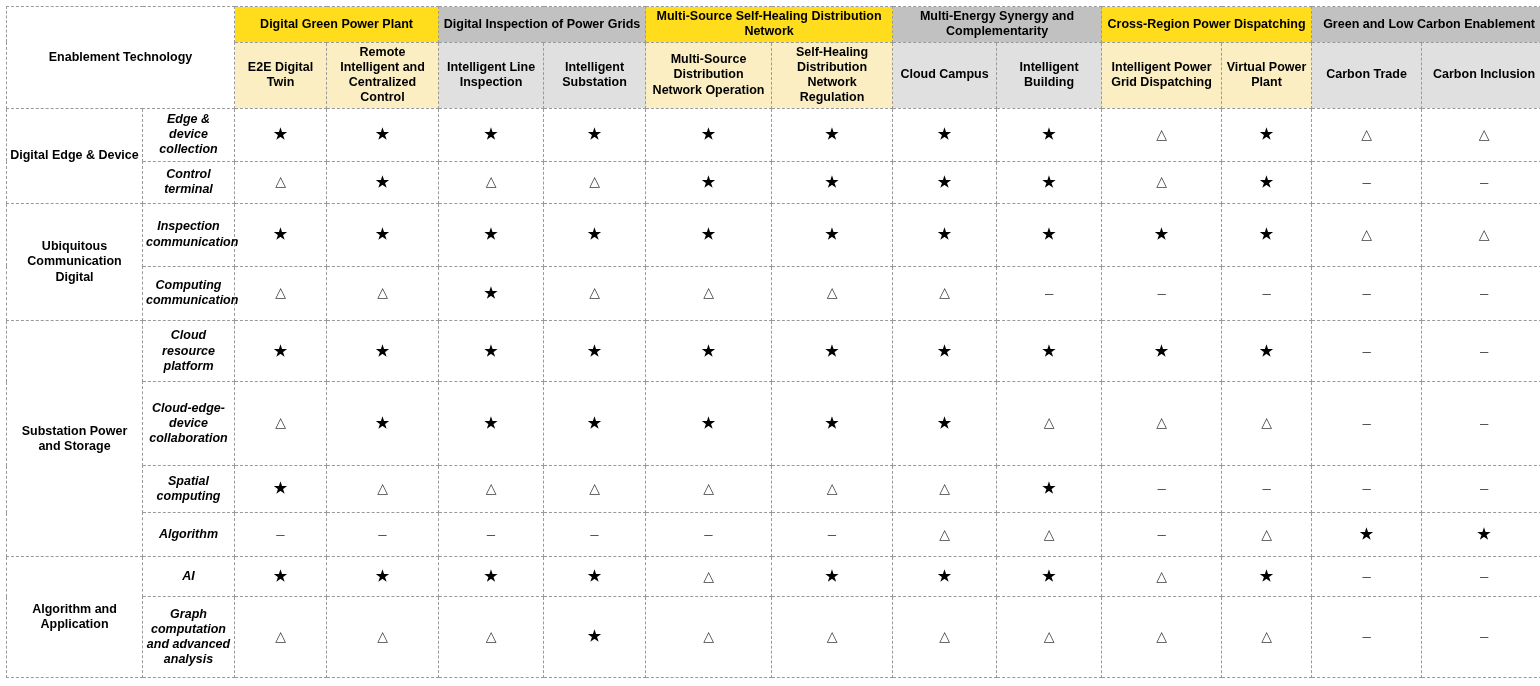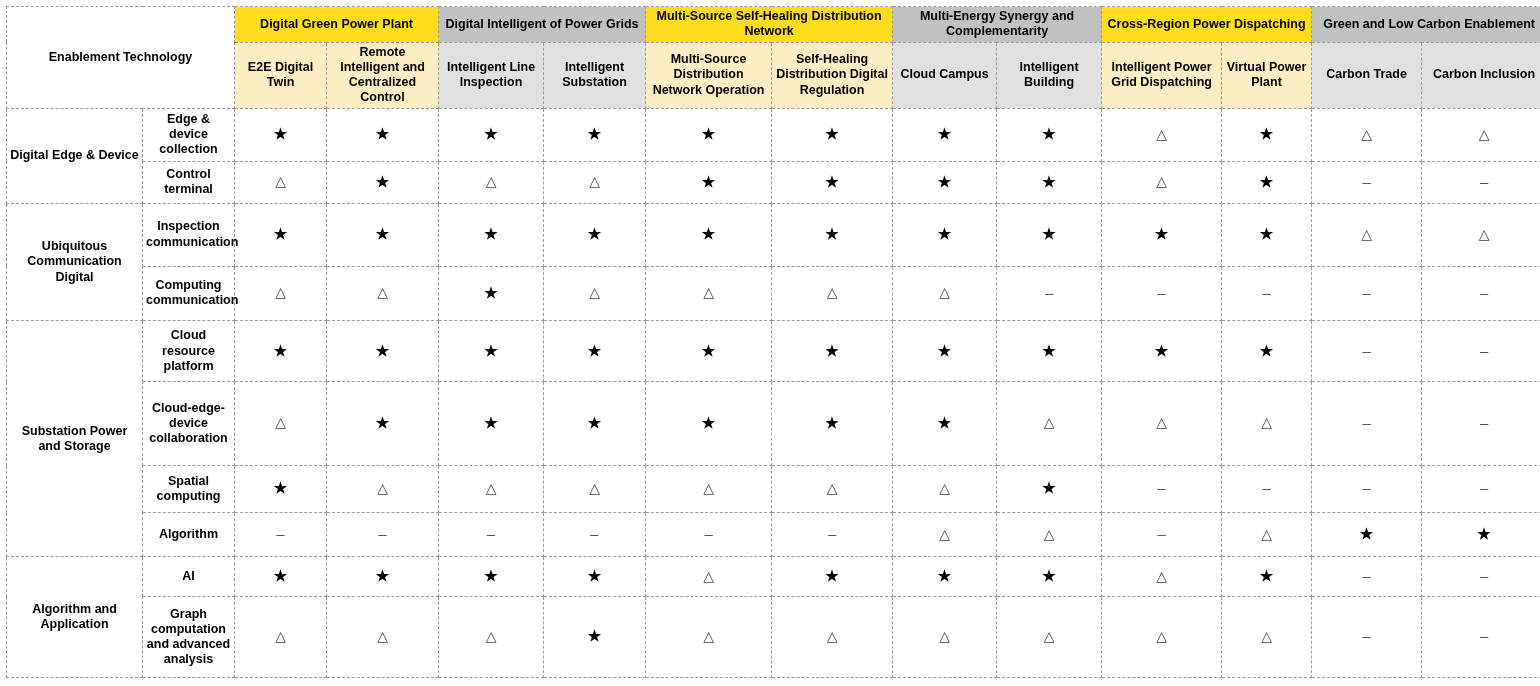--- a/index.html
+++ b/index.html
@@ -63,20 +63,21 @@
   
   td.rowgroup {
     font-size: 12.5px;
     line-height: 1.25;
     background: #ffffff;
   }
   td.rowlabel {
     font-size: 12.5px;
     line-height: 1.25;
     background: #ffffff;
+    font-style: italic;
   }
   td.cell {
     font-size: 15px;
     color: #000;
   }
   td.cell .mark {
     display: inline-block;
     line-height: 1;
   }
   .mark.star { font-size: 15px; color: #000000; }
@@ -101,33 +102,33 @@
         <col style="width: 105px;">
         <col style="width: 120px;">
         <col style="width: 90px;">
         <col style="width: 110px;">
         <col style="width: 125px;">
       </colgroup>
     <thead>
       <tr id="group-row">
         <th class="corner" rowspan="2" colspan="2">Enablement Technology</th>
       <th class="group yellow" colspan="2">Digital Green Power Plant</th>
-          <th class="group gray" colspan="2">Digital Intelligent of Power Grids</th>
+          <th class="group gray" colspan="2">Digital Inspection of Power Grids</th>
           <th class="group yellow" colspan="2">Multi-Source Self-Healing Distribution Network</th>
           <th class="group gray" colspan="2">Multi-Energy Synergy and Complementarity</th>
           <th class="group yellow" colspan="2">Cross-Region Power Dispatching</th>
           <th class="group gray" colspan="2">Green and Low Carbon Enablement</th>
         </tr>
       <tr id="col-row">
           <th class="sub yellow">E2E Digital Twin</th>
           <th class="sub yellow">Remote Intelligent and Centralized Control</th>
           <th class="sub gray">Intelligent Line Inspection</th>
           <th class="sub gray">Intelligent Substation</th>
           <th class="sub yellow">Multi-Source Distribution Network Operation</th>
-          <th class="sub yellow">Self-Healing Distribution Digital Regulation</th>
+          <th class="sub yellow">Self-Healing Distribution Network Regulation</th>
           <th class="sub gray">Cloud Campus</th>
           <th class="sub gray">Intelligent Building</th>
           <th class="sub yellow">Intelligent Power Grid Dispatching</th>
           <th class="sub yellow">Virtual Power Plant</th>
           <th class="sub gray">Carbon Trade</th>
           <th class="sub gray">Carbon Inclusion</th>
         </tr>
     </thead>
     <tbody id="matrix-body">
         <tr style="height: 48px;">

